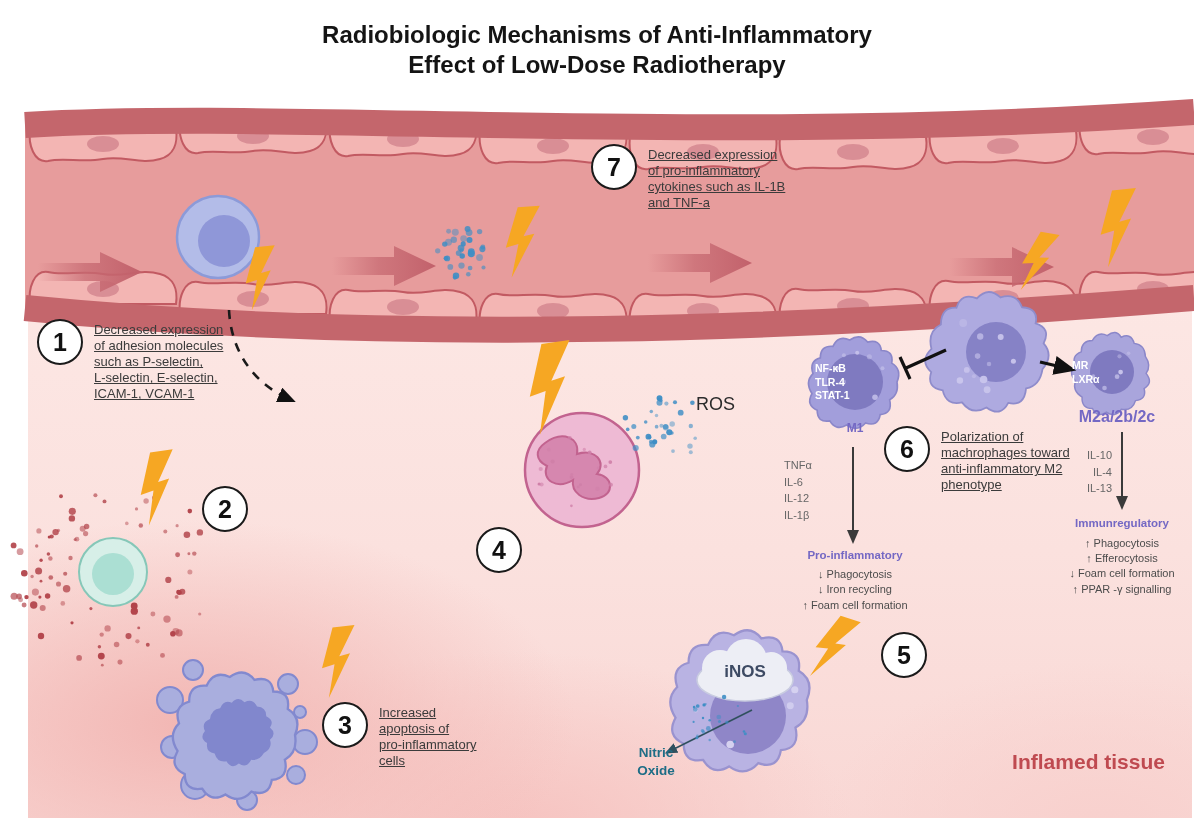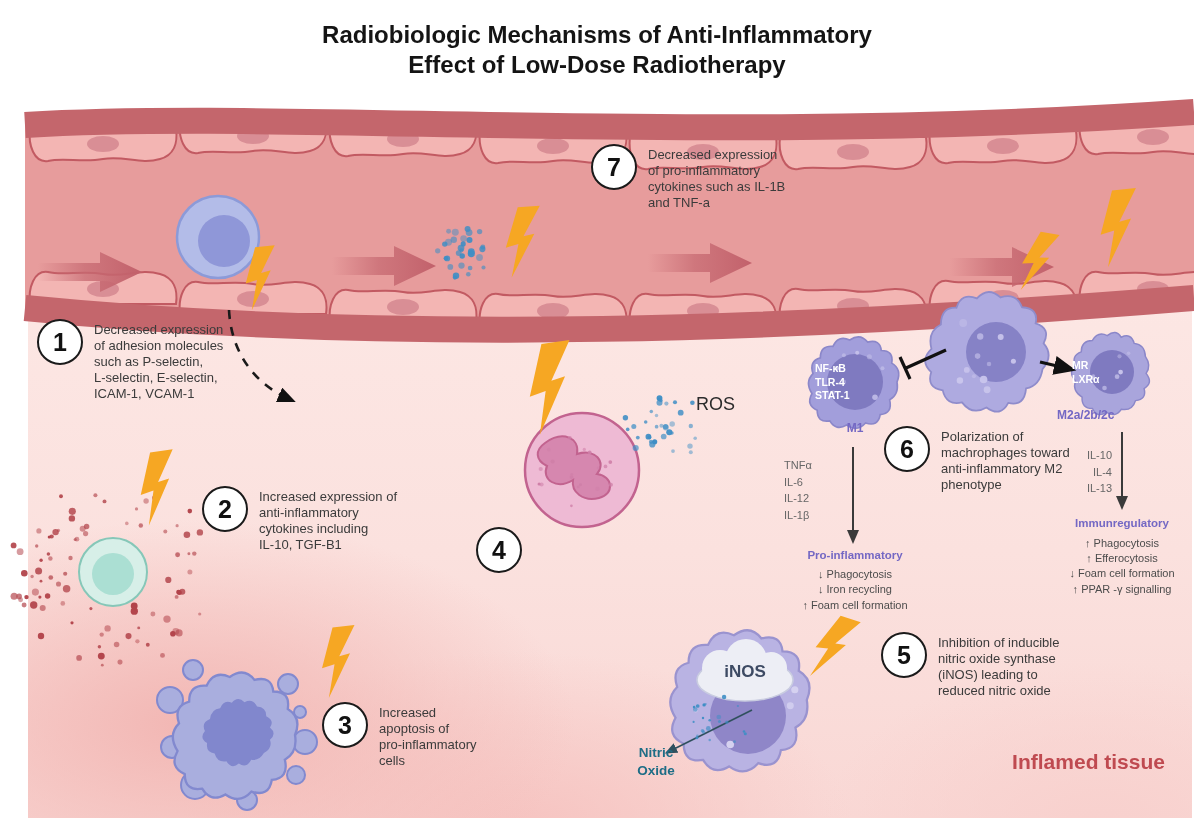--- a/index.html
+++ b/index.html
@@ -9,21 +9,21 @@
     background:
       radial-gradient(620px 330px at 14% 86%, #f2b6b3 0%, rgba(242,182,179,0) 62%),
       radial-gradient(560px 300px at 42% 102%, #f6c3c0 0%, rgba(246,195,192,0) 60%),
       radial-gradient(430px 260px at 92% 102%, #f8d0cd 0%, rgba(248,208,205,0) 65%),
       linear-gradient(180deg,#fdeae7 0%, #fbe1de 60%, #f9d8d5 100%);}
   svg{position:absolute;left:0;top:0;}
   .labels{position:absolute;left:0;top:0;width:1194px;height:834px;}
   .callout{position:absolute;display:flex;align-items:flex-start;}
   .num{width:42px;height:42px;border-radius:50%;background:#ffffff;border:2.5px solid #1a1a1a;
        display:flex;align-items:center;justify-content:center;font-size:25px;font-weight:bold;color:#111;flex:0 0 auto;}
-  .ctext{margin-left:11px;padding-top:3px;font-size:13px;line-height:1.24;color:#3b3b3b;font-weight:500;white-space:pre-line;}
+  .ctext{margin-left:11px;padding-top:3px;font-size:13px;line-height:1.24;color:#3b3b3b;font-weight:500;white-space:pre-line;text-decoration:underline;}
   .lbl{position:absolute;white-space:pre-line;}
   .purple{color:#7468c4;font-weight:bold;}
   .grey{color:#666666;}
 </style>
 </head>
 <body>
 
 <div id="stage">
 
   <div id="title">
@@ -419,41 +419,33 @@
     <div class="callout" style="left:37px;top:319px;width:230px;">
       <div class="num">1</div>
       <div class="ctext">Decreased expression
 of adhesion molecules
 such as P-selectin,
 L-selectin, E-selectin,
 ICAM-1, VCAM-1</div>
     </div>
     <div class="callout" style="left:202px;top:486px;width:250px;">
       <div class="num">2</div>
-      <div class="ctext">Increased expression of
-anti-inflammatory
-cytokines including
-IL-10, TGF-B1</div>
     </div>
     <div class="callout" style="left:322px;top:702px;width:200px;">
       <div class="num">3</div>
       <div class="ctext">Increased
 apoptosis of
 pro-inflammatory
 cells</div>
     </div>
     <div class="callout" style="left:476px;top:527px;width:250px;">
       <div class="num">4</div>
     </div>
     <div class="callout" style="left:881px;top:632px;width:250px;">
       <div class="num">5</div>
-      <div class="ctext">Inhibition of inducible
-nitric oxide synthase
-(iNOS) leading to
-reduced nitric oxide</div>
     </div>
     <div class="callout" style="left:884px;top:426px;width:250px;">
       <div class="num">6</div>
       <div class="ctext">Polarization of
 machrophages toward
 anti-inflammatory M2
 phenotype</div>
     </div>
     <div class="callout" style="left:591px;top:144px;width:240px;">
       <div class="num">7</div>
@@ -470,21 +462,21 @@
     <div class="lbl" style="left:620px;top:744px;width:72px;text-align:center;font-size:13.5px;font-weight:bold;color:#1e6d86;line-height:1.35;">Nitric
 Oxide</div>
 
     <div class="lbl" style="left:815px;top:362px;width:80px;text-align:left;font-size:10.5px;font-weight:bold;color:#ffffff;line-height:1.3;">NF-κB
 TLR-4
 STAT-1</div>
     <div class="lbl purple" style="left:825px;top:421px;width:60px;text-align:center;font-size:12px;">M1</div>
 
     <div class="lbl" style="left:1072px;top:359px;width:80px;font-size:10.5px;font-weight:bold;color:#ffffff;line-height:1.3;">MR
 LXRα</div>
-    <div class="lbl purple" style="left:1057px;top:408px;width:120px;text-align:left;font-size:12px;">M2a/2b/2c</div>
+    <div class="lbl purple" style="left:1057px;top:408px;width:120px;text-align:center;font-size:16px;">M2a/2b/2c</div>
 
     <div class="lbl grey" style="left:784px;top:457px;width:60px;text-align:left;font-size:11px;line-height:1.5;">TNFα
 IL-6
 IL-12
 IL-1β</div>
     <div class="lbl grey" style="left:1050px;top:447px;width:62px;text-align:right;font-size:11px;line-height:1.5;">IL-10
 IL-4
 IL-13</div>
 
     <div class="lbl purple" style="left:775px;top:549px;width:160px;text-align:center;font-size:11.5px;">Pro-inflammatory</div>

